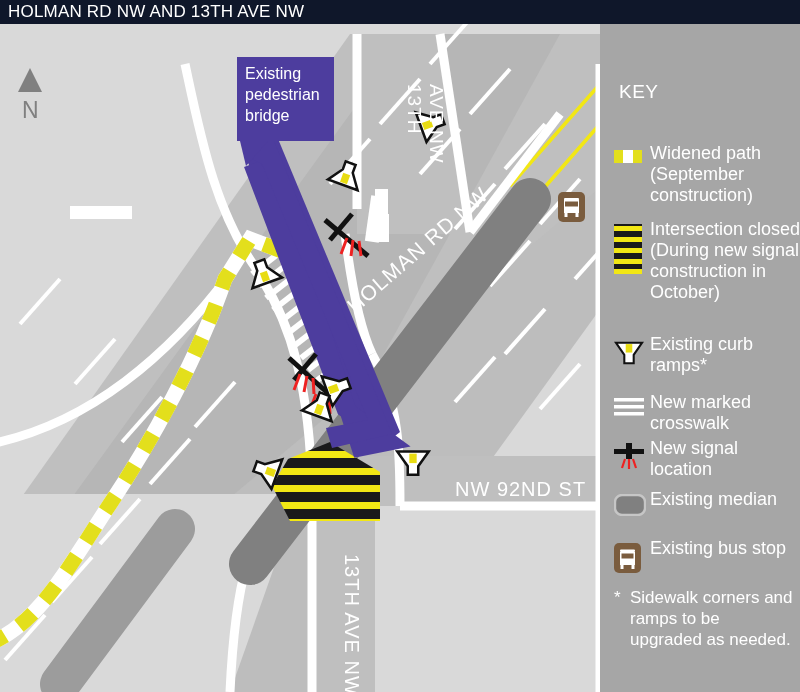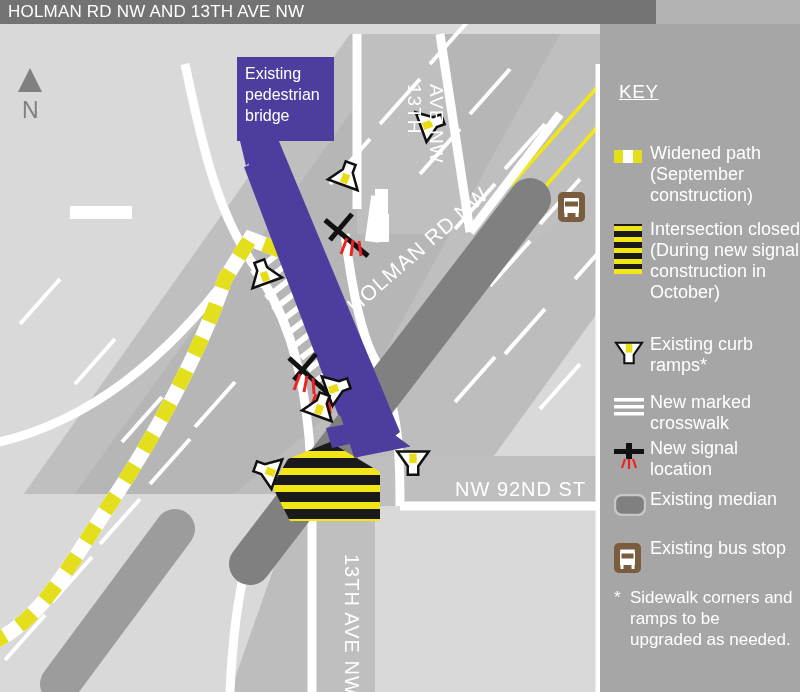--- a/index.html
+++ b/index.html
@@ -1,35 +1,35 @@
 <!DOCTYPE html>
 <html><head>
 <meta charset="utf-8">
 <style>
   html,body{margin:0;padding:0;background:#fff;}
   body{width:800px;height:692px;overflow:hidden;
        font-family:"Liberation Sans",sans-serif;}
   #page{position:relative;width:800px;height:692px;background:#b3b3b3;}
 
   
-  #titlebar{position:absolute;left:0;top:0;width:656px;height:24px;
-            background:#737373;}
+  #titlebar{position:absolute;left:0;top:0;width:800px;height:24px;
+            background:#0f172a;}
   #titlebar .t{position:absolute;left:8px;top:2px;font-size:17px;
                color:#ffffff;letter-spacing:.2px;white-space:nowrap;}
 
   
   #map{position:absolute;left:0;top:24px;width:600px;height:668px;
        background:#d9d9d9;overflow:hidden;}
   #mapsvg{position:absolute;left:0;top:0;}
 
   
   #legend{position:absolute;left:600px;top:24px;width:200px;height:668px;
           background:#a6a6a6;}
   #legend .key-title{position:absolute;left:19px;top:57px;font-size:19px;
-                     color:#fff;letter-spacing:.5px;text-decoration:underline;}
+                     color:#fff;letter-spacing:.5px;}
   .lg-row{position:absolute;left:14px;width:186px;}
   .lg-txt{position:absolute;left:36px;top:-5px;width:152px;font-size:18px;
           line-height:21px;color:#ffffff;}
   .sw{position:absolute;left:0;top:0;}
 
   .note{position:absolute;left:30px;top:563px;width:166px;font-size:17px;
         line-height:21px;color:#fff;}
   .note .star{position:absolute;left:-16px;top:0;}
 </style>
 </head>

